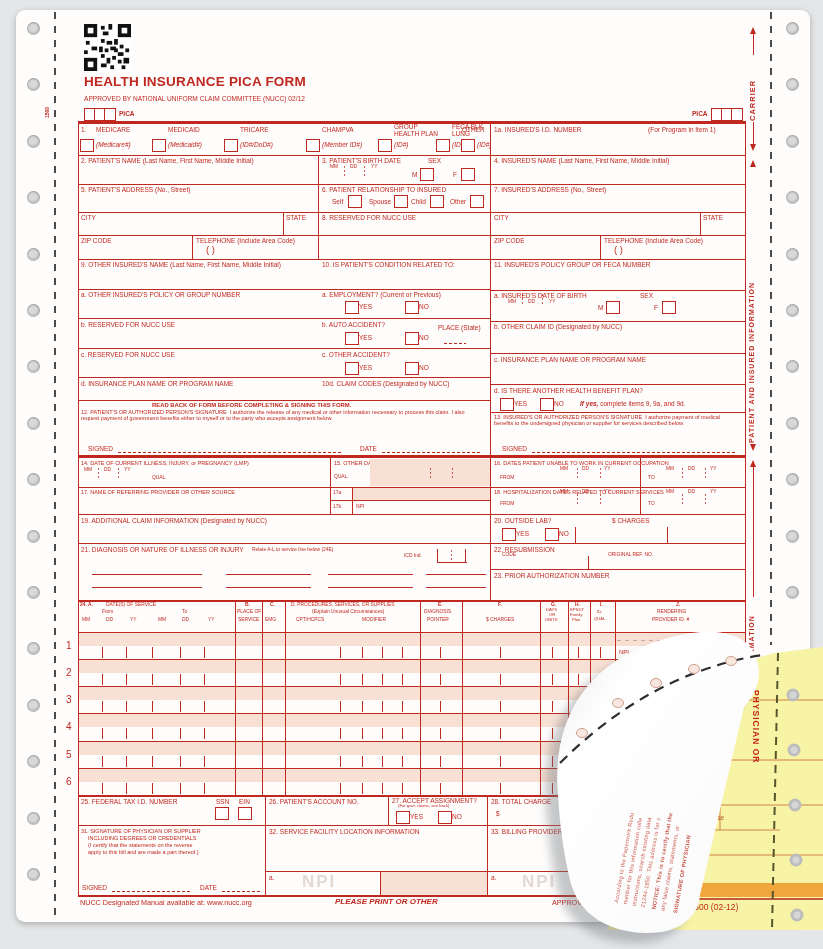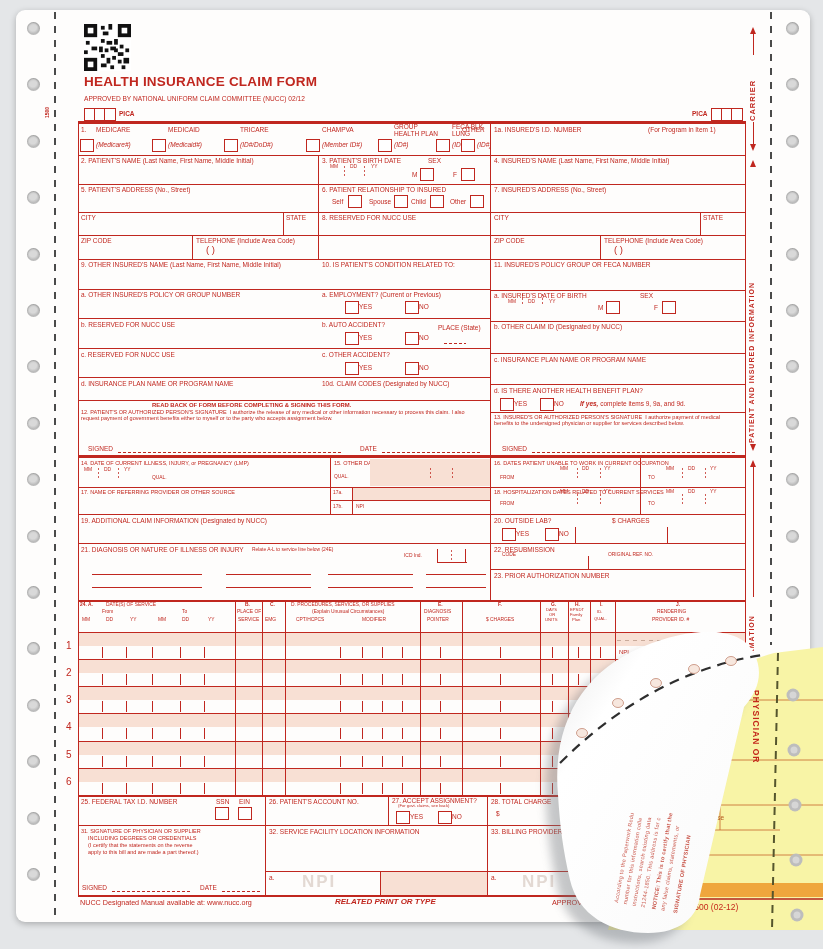--- a/index.html
+++ b/index.html
@@ -71,21 +71,21 @@
         <rect x="15" y="17" width="2" height="2"></rect>
       <rect x="9" y="21" width="3" height="2"></rect>
         <rect x="14" y="22" width="2" height="2"></rect>
         <rect x="18" y="19" width="2" height="2"></rect>
       <rect x="21" y="18" width="3" height="3"></rect>
         <rect x="20" y="22" width="2" height="2"></rect>
         <rect x="16" y="13" width="2" height="2"></rect>
     </g>
   </svg>
 
-  <div class="t b" style="left:84px;top:74px;font-size:13.5px;letter-spacing:.2px">HEALTH INSURANCE CLAIM FORM</div>
+  <div class="t b" style="left:84px;top:74px;font-size:13.5px;letter-spacing:.2px">HEALTH INSURANCE PICA FORM</div>
   <div class="t" style="left:84px;top:95px;font-size:6.6px">APPROVED BY NATIONAL UNIFORM CLAIM COMMITTEE (NUCC) 02/12</div>
 
   <span class="cb" style="left:84px;top:108px;width:10px"></span>
   <span class="cb" style="left:94px;top:108px;width:10px"></span>
   <span class="cb" style="left:104px;top:108px;width:10px"></span>
   <div class="t b" style="left:119px;top:110px">PICA</div>
   <div class="t b" style="left:692px;top:110px">PICA</div>
   <span class="cb" style="left:711px;top:108px;width:10px"></span>
   <span class="cb" style="left:721px;top:108px;width:10px"></span>
   <span class="cb" style="left:731px;top:108px;width:10px"></span>
@@ -333,21 +333,21 @@
   <div class="sig" style="left:222px;top:891px;width:38px"></div>
   <div class="t" style="left:269px;top:828px">32. SERVICE FACILITY LOCATION INFORMATION</div>
   <div class="t" style="left:269px;top:874px">a.</div>
   <div class="npiWm" style="left:302px;top:872px">NPI</div>
   <div class="t" style="left:384px;top:874px">b.</div>
   <div class="t" style="left:491px;top:828px">33. BILLING PROVIDER INFO &amp; PH #</div>
   <div class="t" style="left:491px;top:874px">a.</div>
   <div class="npiWm" style="left:522px;top:872px">NPI</div>
 
   <div class="t f7" style="left:80px;top:899px">NUCC Designated Manual available at: www.nucc.org</div>
-  <div class="t f8 b i" style="left:335px;top:898px">RELATED PRINT OR TYPE</div>
+  <div class="t f8 b i" style="left:335px;top:898px">PLEASE PRINT OR OTHER</div>
   <div class="t f7" style="left:552px;top:899px">APPROVED OMB</div>
 
   <div class="arr arrU" style="left:750px;top:27px"></div>
   <div class="vl" style="left:753px;top:33px;width:1px;height:22px"></div>
   <div class="vt" style="left:748px;top:57px;height:64px">CARRIER</div>
   <div class="vl" style="left:753px;top:122px;width:1px;height:22px"></div>
   <div class="arr arrD" style="left:750px;top:144px"></div>
   <div class="arr arrU" style="left:750px;top:160px"></div>
   <div class="vt" style="left:748px;top:168px;height:275px;font-size:7px">PATIENT AND INSURED INFORMATION</div>
   <div class="arr arrD" style="left:750px;top:444px"></div>

